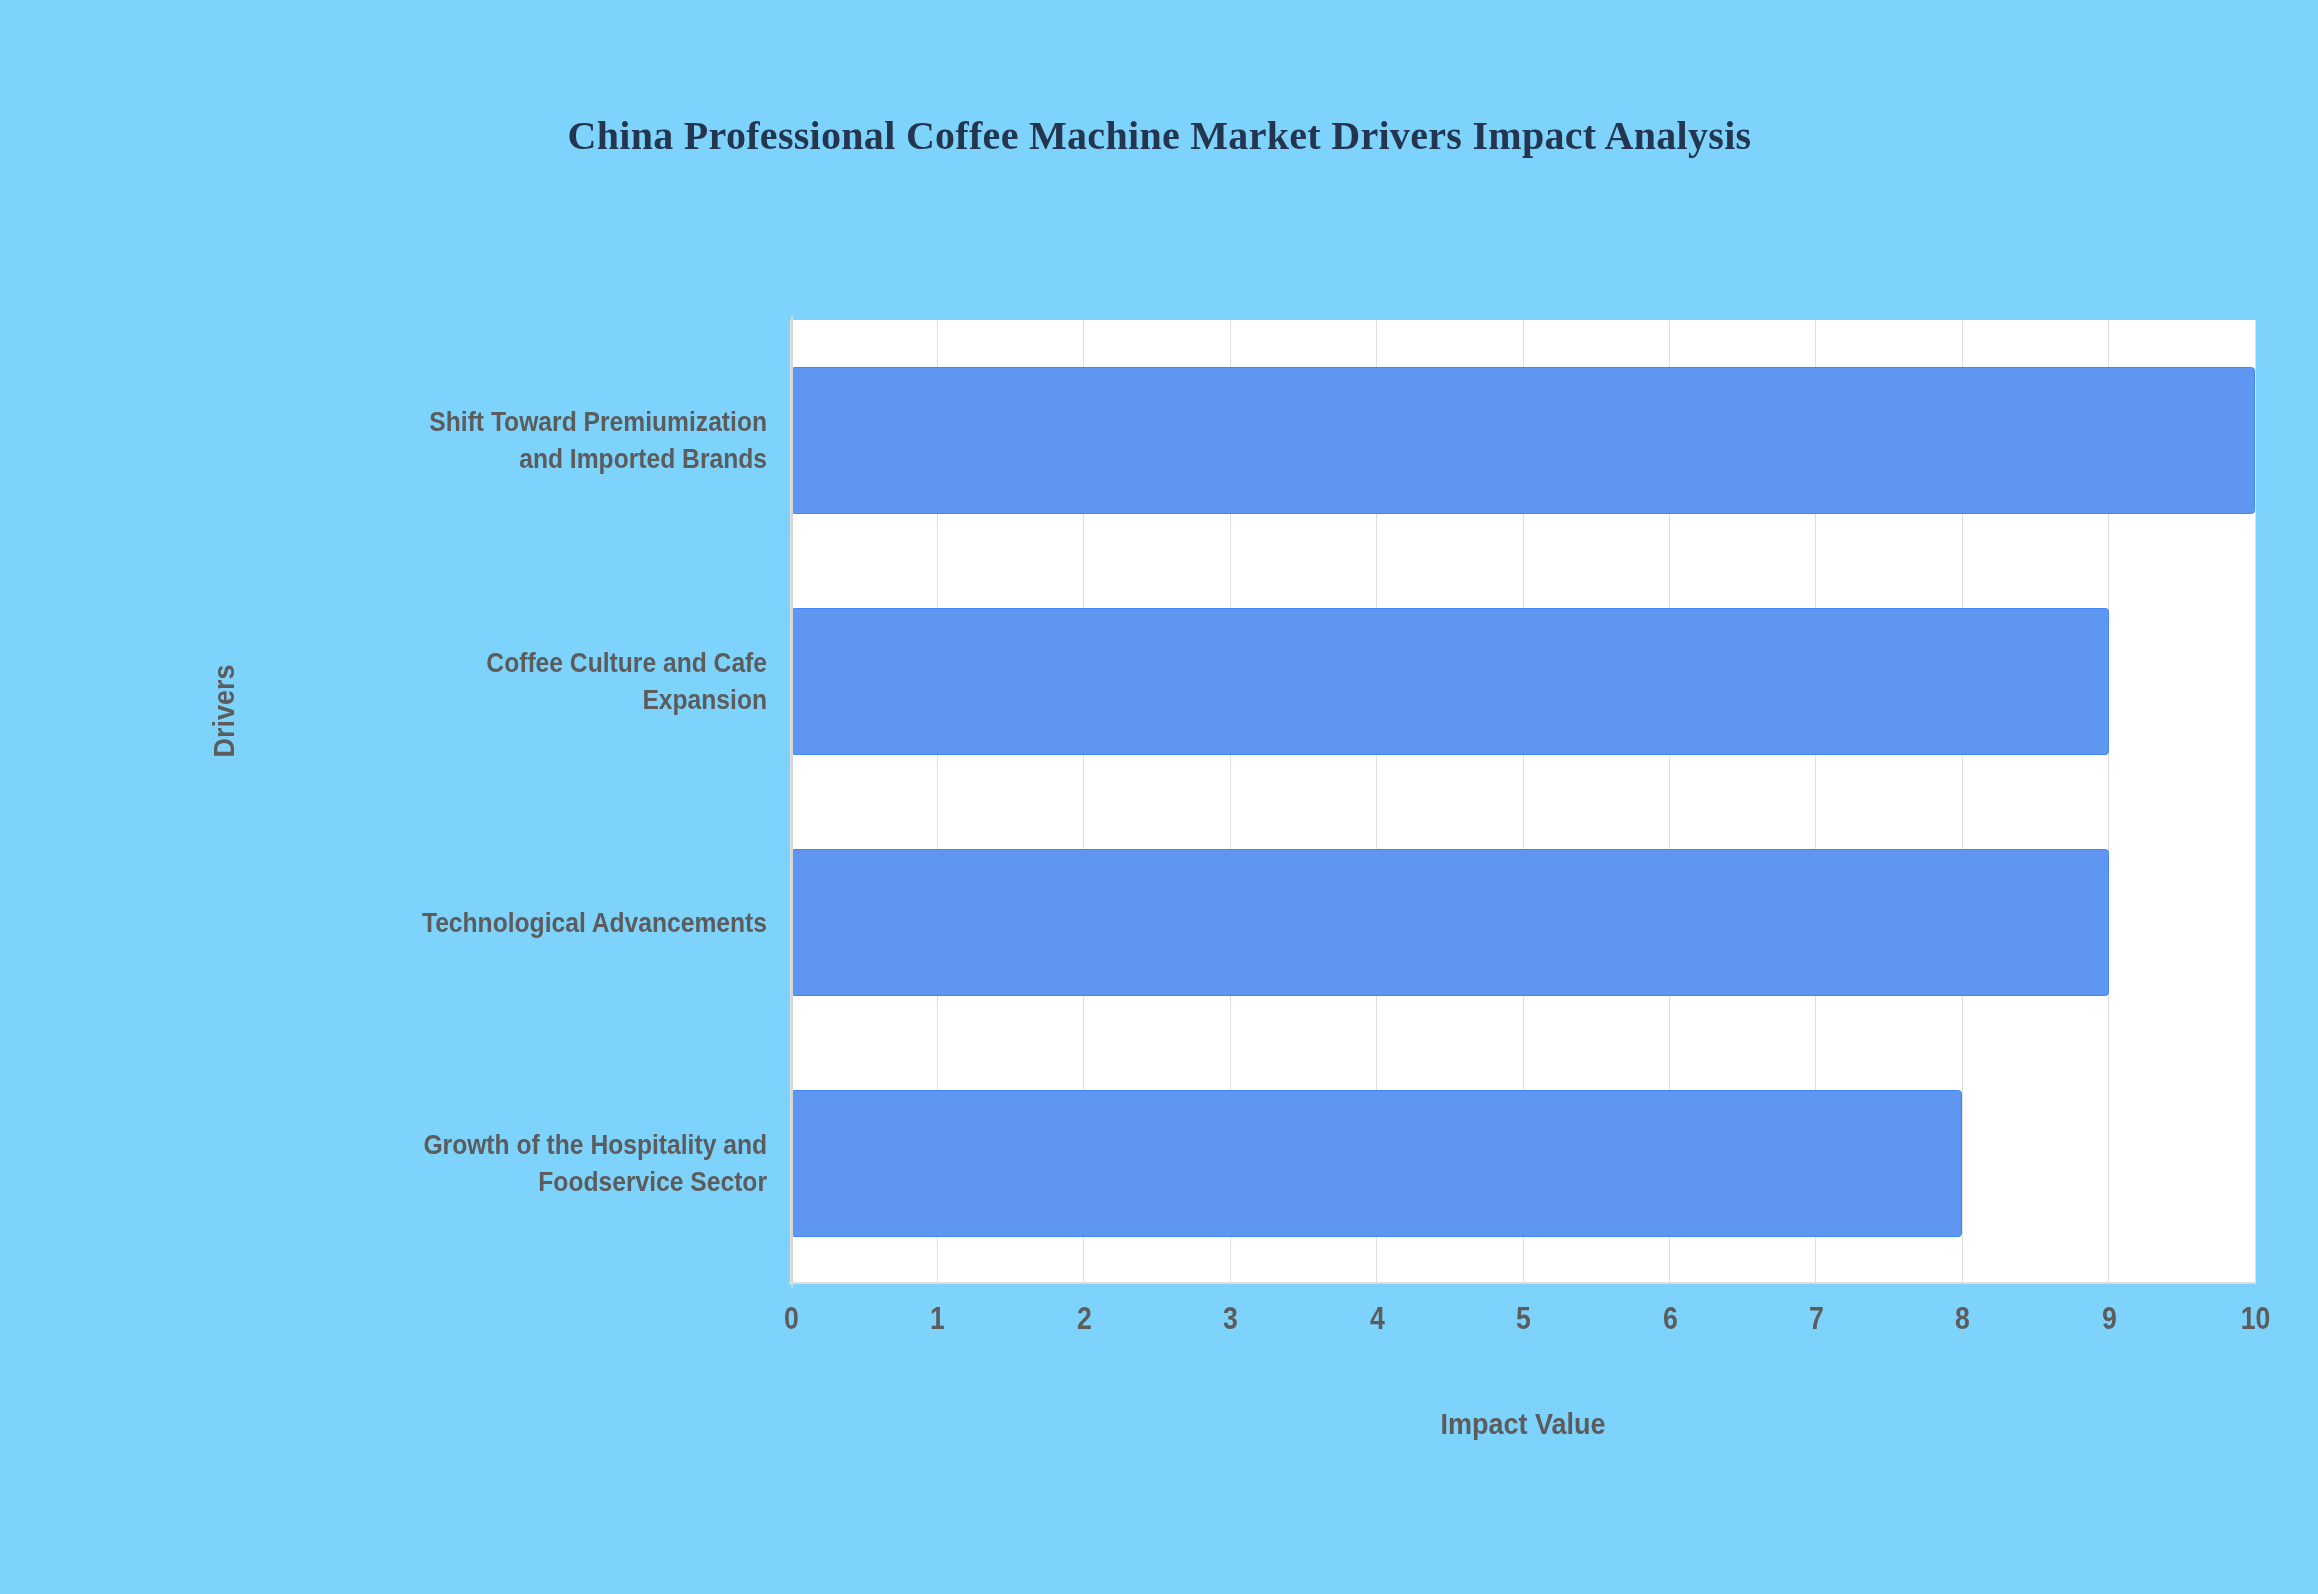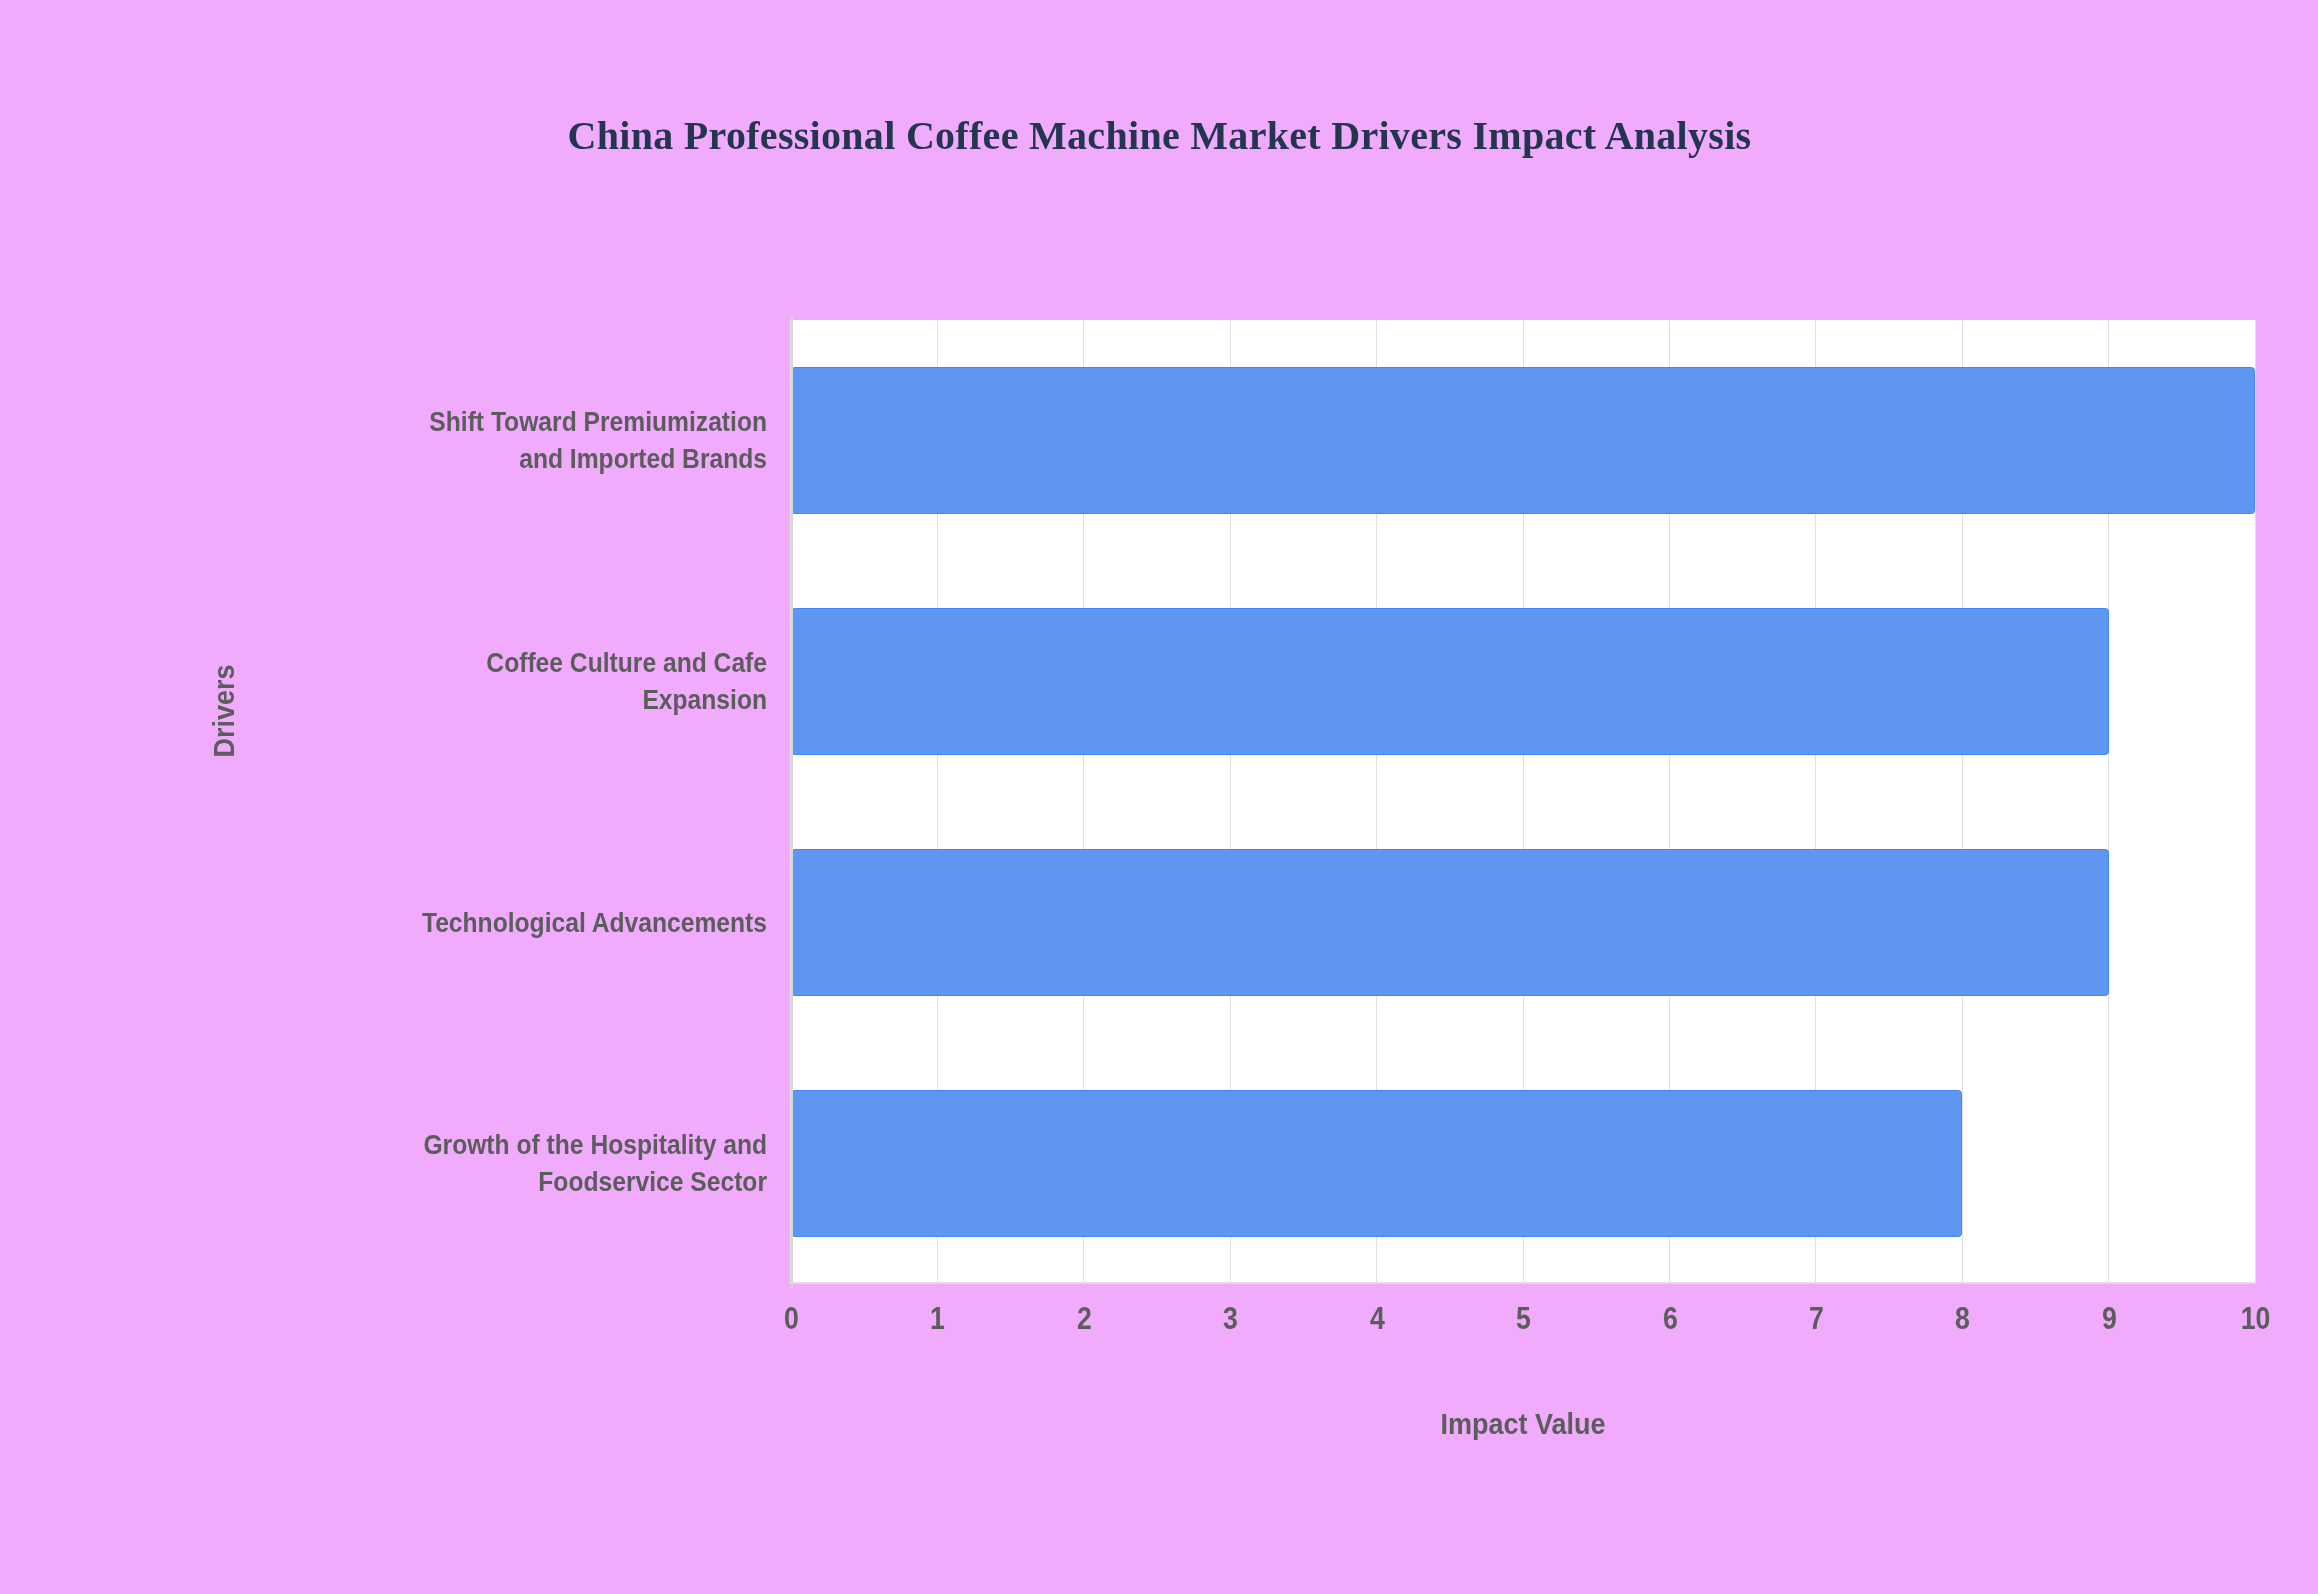--- a/index.html
+++ b/index.html
@@ -11,21 +11,21 @@
     width: 2319px;
     height: 1594px;
     font-family: "Liberation Sans", sans-serif;
     overflow: hidden;
   }
 
   #figure {
     position: relative;
     width: 2319px;
     height: 1594px;
-    background: #f0abfc;
+    background: #7dd3fc;
   }
 
   
   #chart-title {
     position: absolute;
     left: 0;
     top: 112px;
     width: 2319px;
     text-align: center;
     font-family: "Liberation Serif", serif;

